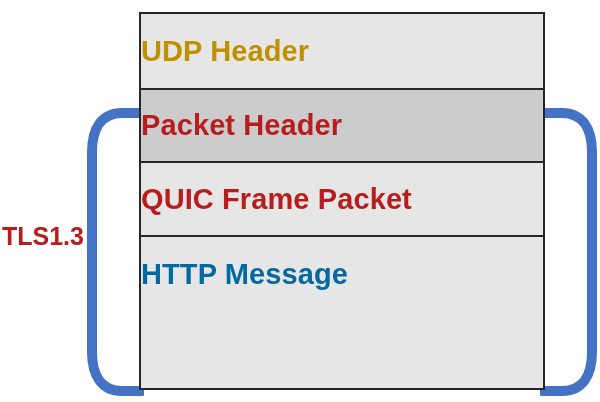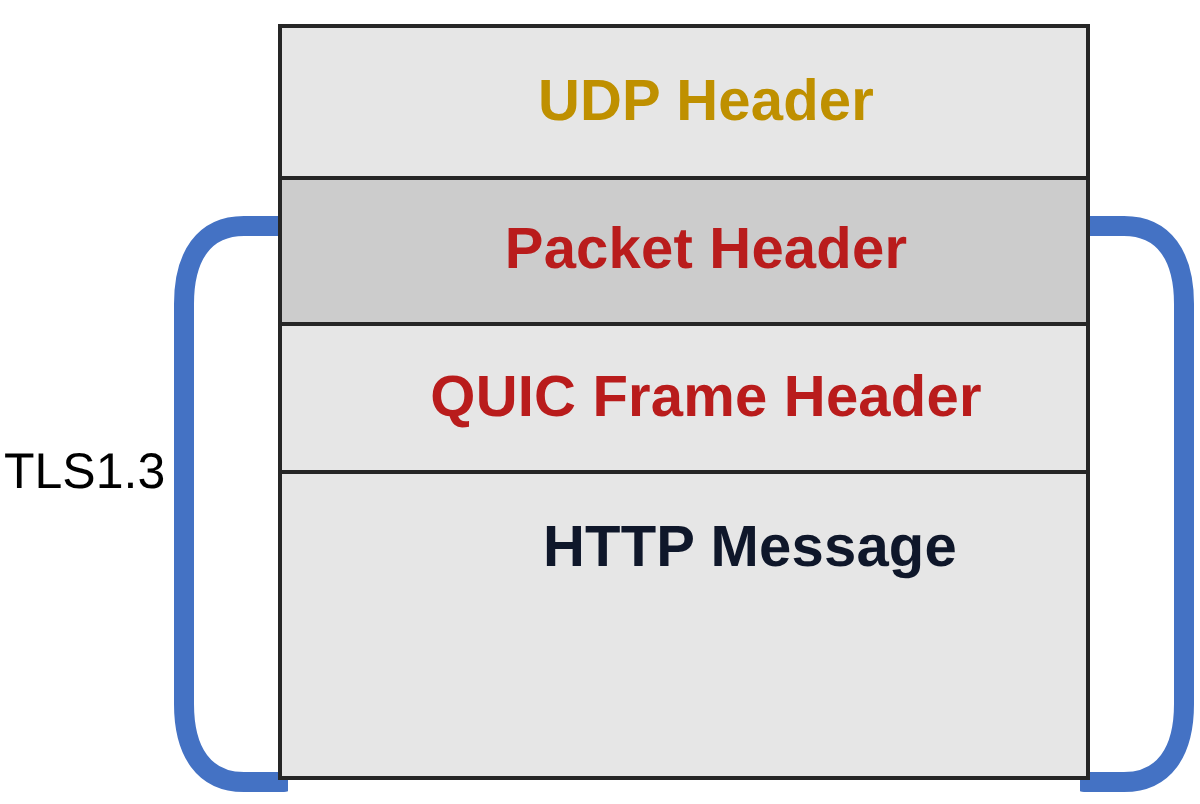--- a/index.html
+++ b/index.html
@@ -35,24 +35,23 @@
     display: flex;
     flex-direction: column;
     z-index: 3;
     background: #e6e6e6;
   }
 
   .layer {
     box-sizing: border-box;
     display: flex;
     align-items: center;
-    justify-content: center;
+    justify-content: flex-start;
     border-bottom: 2px solid #262626;
     overflow: hidden;
-    padding-left: 22px;
   }
   .layer:last-child {
     border-bottom: none;
   }
 
   .layer-label {
     font-size: 29px;
     font-weight: bold;
     line-height: 1;
     white-space: nowrap;
@@ -66,37 +65,37 @@
   .layer-http3  { height: 76px; }
   .layer-msg    { height: 75px; }
 
   
   .fill-light { background: #e6e6e6; }
   .fill-dark  { background: #cccccc; }
 
   
   .c-gold  { color: #bf9000; }
   .c-green { color: #b91c1c; }
-  .c-red   { color: #0f172a; margin-left: 44px; }
+  .c-red   { color: #0369a1; }
 
   
   .brace {
     position: absolute;
     z-index: 1;
   }
   .brace svg { display: block; }
 
   
   .tls-label {
     position: absolute;
     left: 2px;
     top: 224px;
     font-size: 25px;
-    font-weight: normal;
-    color: #000000;
+    font-weight: bold;
+    color: #b91c1c;
     line-height: 1;
     white-space: nowrap;
     z-index: 4;
   }
 </style>
 </head>
 <body>
 
 <div id="diagram">
 
@@ -118,21 +117,21 @@
 
     <div class="layer layer-udp fill-light">
       <span class="layer-label c-gold">UDP Header</span>
     </div>
 
     <div class="layer layer-packet fill-dark">
       <span class="layer-label c-green">Packet Header</span>
     </div>
 
     <div class="layer layer-quic fill-light">
-      <span class="layer-label c-green">QUIC Frame Header</span>
+      <span class="layer-label c-green">QUIC Frame Packet</span>
     </div>
 
 
     <div class="layer layer-msg fill-light">
       <span class="layer-label c-red">HTTP Message</span>
     </div>
 
   </div>
 
 </div>

